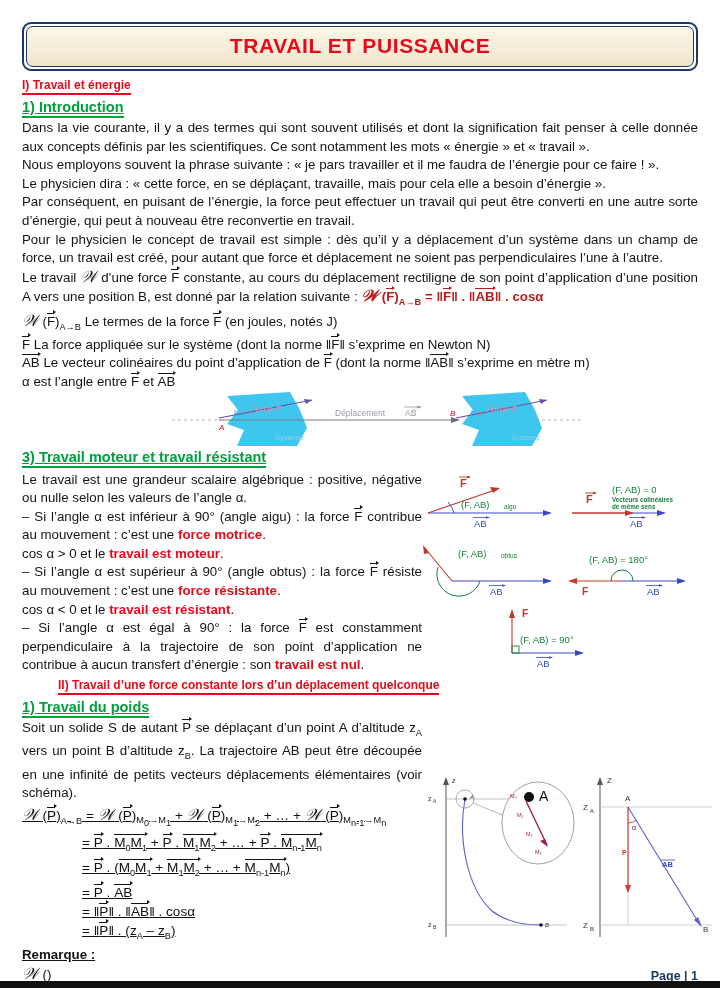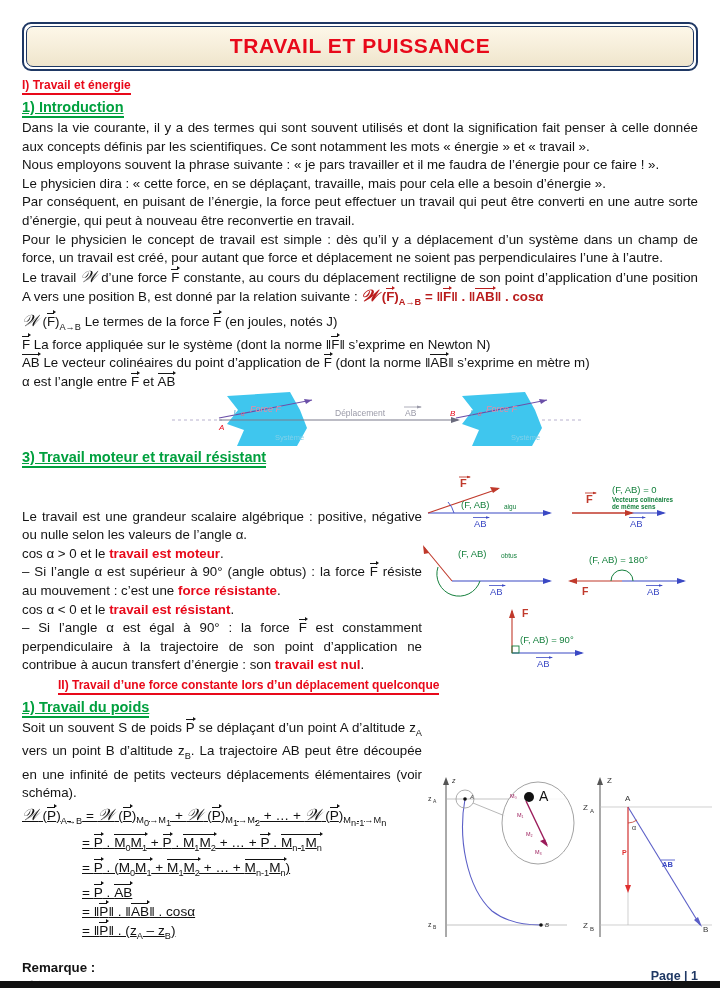--- a/index.html
+++ b/index.html
@@ -195,20 +195,26 @@
   </svg>
 
   <div class="hrow">
     <h2 class="sub">3) Travail moteur et travail résistant</h2>
   </div>
 
   <div class="cols">
     <div class="colL">
       <p class="t just">Le travail est une grandeur scalaire algébrique : positive, négative ou nulle selon les valeurs de l’angle α.</p>
 
+      <p class="t just">
+        <span>–  Si l’angle α est inférieur à 90° (angle aigu) : la force</span>
+        <span class="vec arr">F</span>
+        <span>contribue au mouvement : c’est une</span>
+        <span class="red">force motrice</span><span>.</span>
+      </p>
       <p class="t">
         <span>cos α &gt; 0 et le</span>
         <span class="red">travail est moteur</span>.
       </p>
 
       <p class="t just">
         <span>–  Si l’angle α est supérieur à 90° (angle obtus) : la force</span>
         <span class="vec arr">F</span>
         <span>résiste au mouvement : c’est une</span>
         <span class="red">force résistante</span>.
@@ -306,21 +312,21 @@
   <div class="hrow" style="margin-top:-4px;margin-left:36px;">
     <h1 class="sec">II) Travail d’une force constante lors d’un déplacement quelconque</h1>
   </div>
   <div class="hrow">
     <h2 class="sub">1) Travail du poids</h2>
   </div>
 
   <div class="cols">
     <div class="colL">
       <p class="t just">
-        <span>Soit un souvent S de poids</span>
+        <span>Soit un solide S de autant</span>
         <span class="vec arr">P</span>
         <span>se déplaçant d’un point A d’altitude z</span><sub>A</sub>
         <span>vers un point B d’altitude z</span><sub>B</sub><span>. La trajectoire AB peut être découpée en une infinité de petits vecteurs déplacements élémentaires (voir schéma).</span>
       </p>
 
       <div style="margin-top:2px;">
         <div class="mathline">
           <span class="wsym">𝒲</span> (<span class="vec arr">P</span>)<sub>A→B</sub> =
           <span class="wsym">𝒲</span> (<span class="vec arr">P</span>)<sub>M<sub>0</sub>→M<sub>1</sub></sub> +
           <span class="wsym">𝒲</span> (<span class="vec arr">P</span>)<sub>M<sub>1</sub>→M<sub>2</sub></sub> + … +
@@ -399,21 +405,21 @@
           <text x="200" y="88" font-size="7" fill="#e03030" font-weight="bold">P</text>
           <path d="M206,56 A16,16 0 0 0 215,53" fill="none" stroke="#c0392b" stroke-width="0.8"></path>
           <text x="210" y="63" font-size="7" fill="#333">α</text>
           <text x="240" y="100" font-size="7.5" fill="#3a48c4" font-weight="bold">AB</text>
           <line x1="239" y1="93" x2="253" y2="93" stroke="#3a48c4" stroke-width="0.8"></line>
         </g>
       </svg>
     </div>
   </div>
 
-  <p class="t purple" style="margin-top:14px;">Remarque :</p>
+  <p class="t purple" style="margin-top:1px;text-decoration:underline;">Remarque :</p>
 
   <p class="t">
     
     
     
     <span class="wsym">𝒲</span> ()
     
   </p>
 
   <div class="footer">Page | 1</div>

